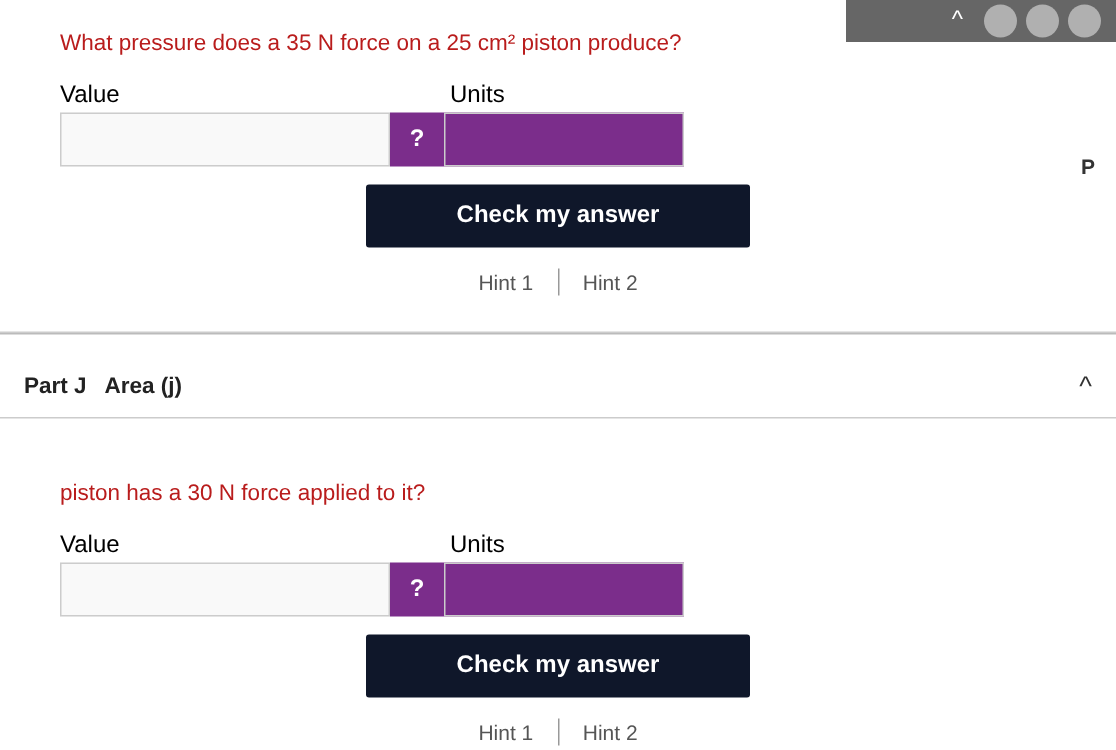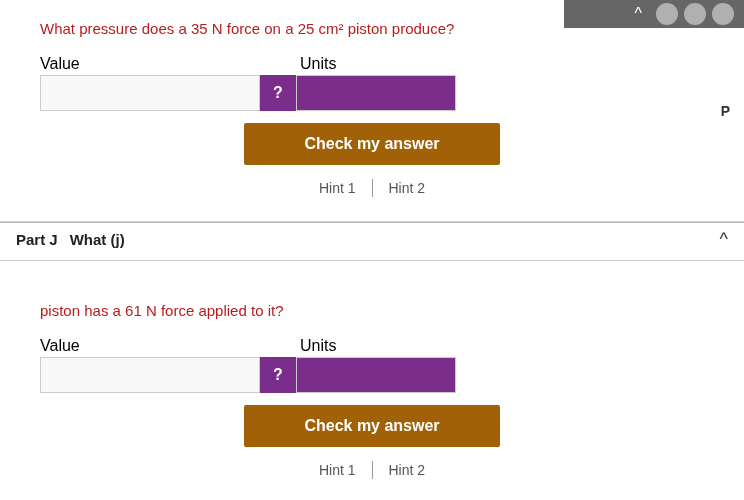--- a/index.html
+++ b/index.html
@@ -69,21 +69,21 @@
     .units-input {
       width: 160px;
       height: 36px;
       border: 1px solid #ccc;
       background: #7b2d8b;
       padding: 0 8px;
       font-size: 14px;
       color: white;
     }
     .check-btn {
-      background: #a16207;
+      background: #0f172a;
       color: white;
       border: none;
       padding: 12px 60px;
       font-size: 16px;
       font-weight: bold;
       cursor: pointer;
       display: block;
       margin: 0 auto 14px auto;
       border-radius: 2px;
     }
@@ -106,21 +106,21 @@
     }
     .part-section {
       background: #fff;
       border-top: 1px solid #bbb;
       padding: 0;
     }
     .part-header {
       display: flex;
       align-items: center;
       justify-content: space-between;
-      padding: 6px 16px 10px 16px;
+      padding: 24px 16px 10px 16px;
       border-bottom: 1px solid #ccc;
       cursor: pointer;
     }
     .part-header-left {
       display: flex;
       align-items: center;
       gap: 12px;
     }
     .part-label {
       font-size: 15px;
@@ -190,29 +190,29 @@
       <a class="hint-link">Hint 1</a>
       <div class="hint-divider"></div>
       <a class="hint-link">Hint 2</a>
     </div>
   </div>
 
   <div class="part-section">
     <div class="part-header">
       <div class="part-header-left">
         <span class="part-label">Part J</span>
-        <span class="part-title">What (j)</span>
+        <span class="part-title">Area (j)</span>
       </div>
       <span class="part-chevron">^</span>
     </div>
 
     <div class="part-content">
       <p class="question-text">
         <br>
-        <span>piston has a 61 N force applied to it?</span>
+        <span>piston has a 30 N force applied to it?</span>
       </p>
 
       <div class="labels-row" style="margin-top:10px;">
         <span style="width:220px;">Value</span>
         <span style="width:36px;"></span>
         <span style="margin-left:4px;">Units</span>
       </div>
 
       <div class="input-row">
         <input class="value-input" type="text" value="" style="">

